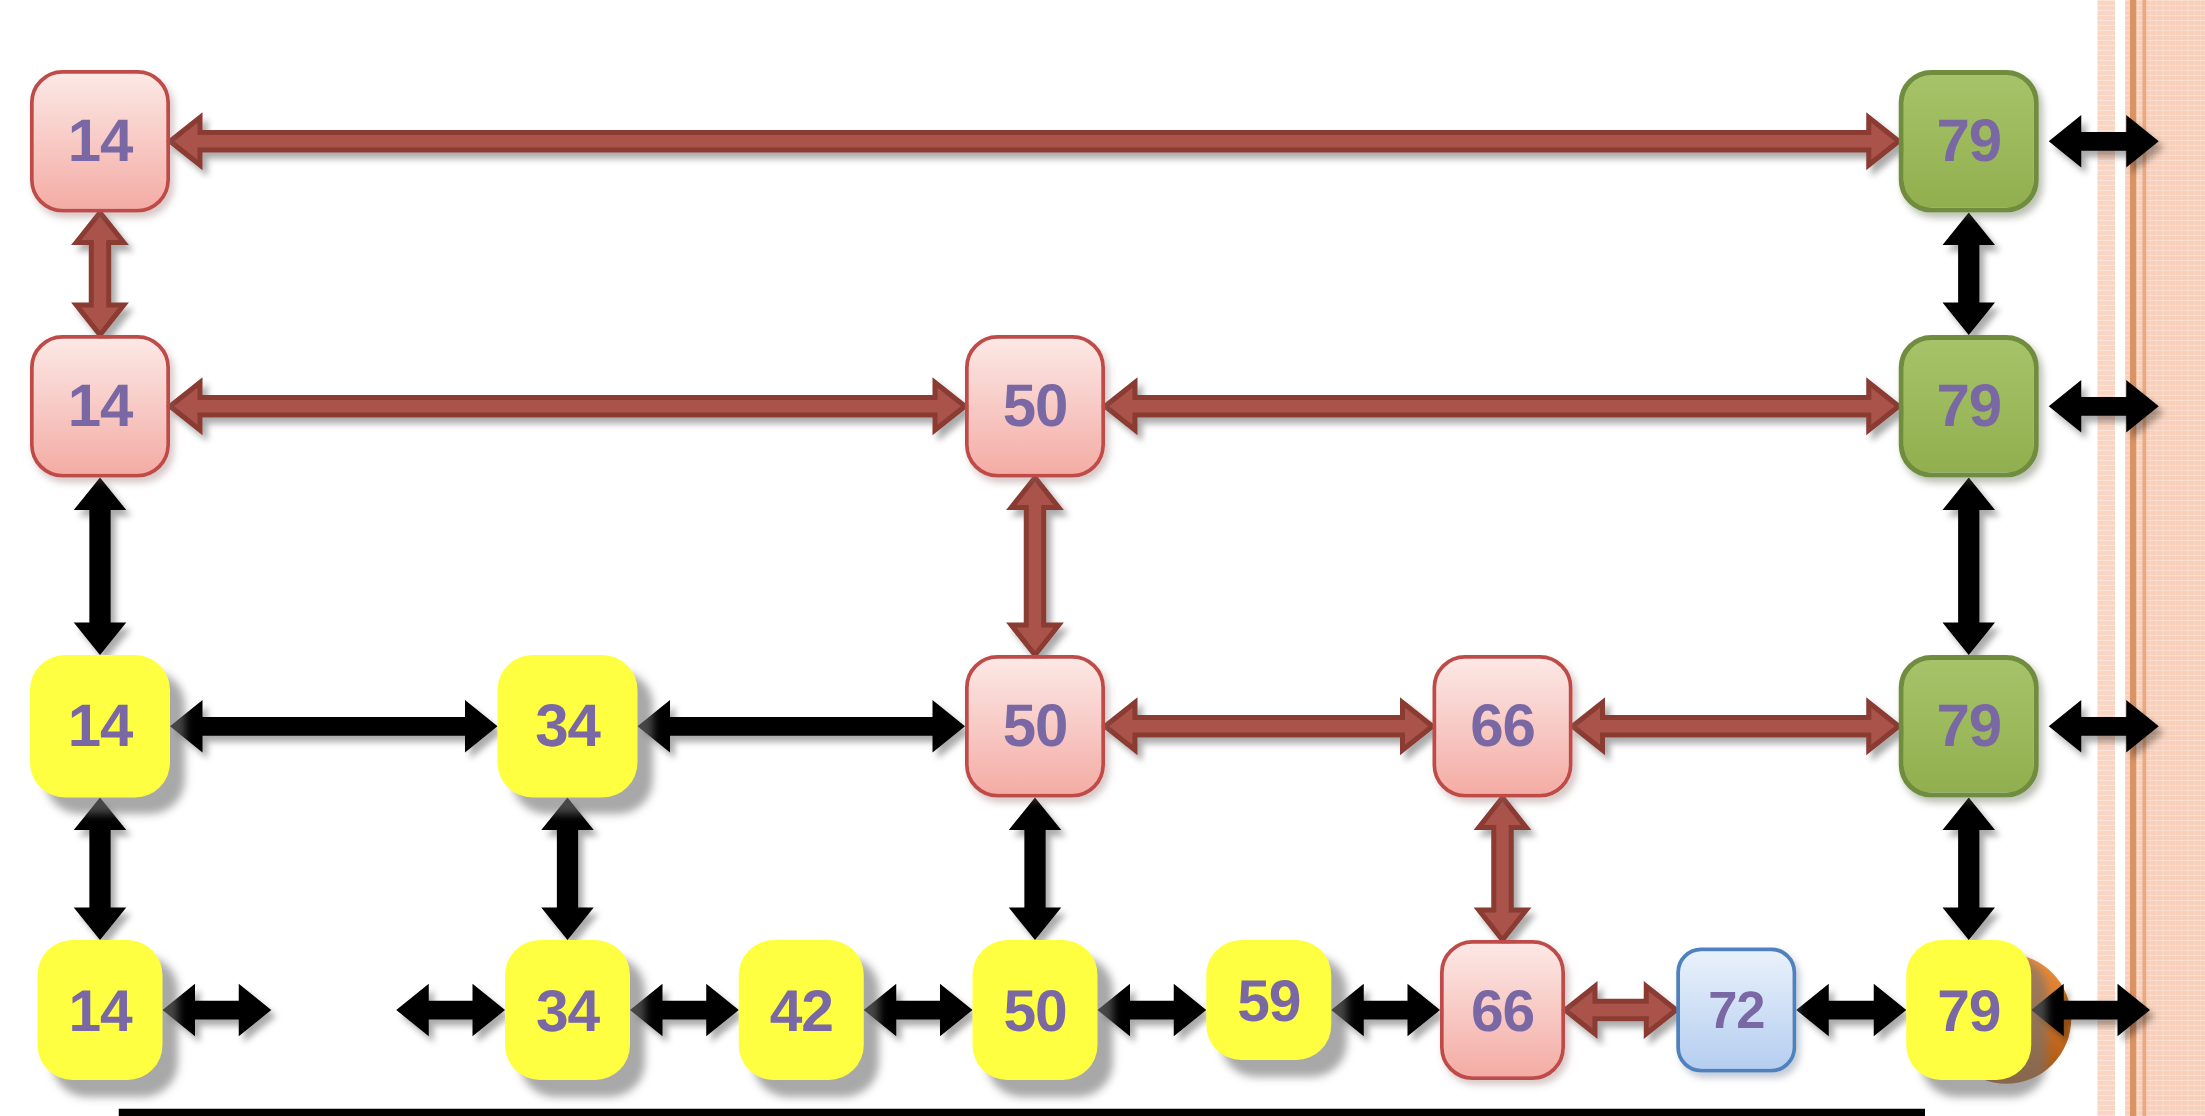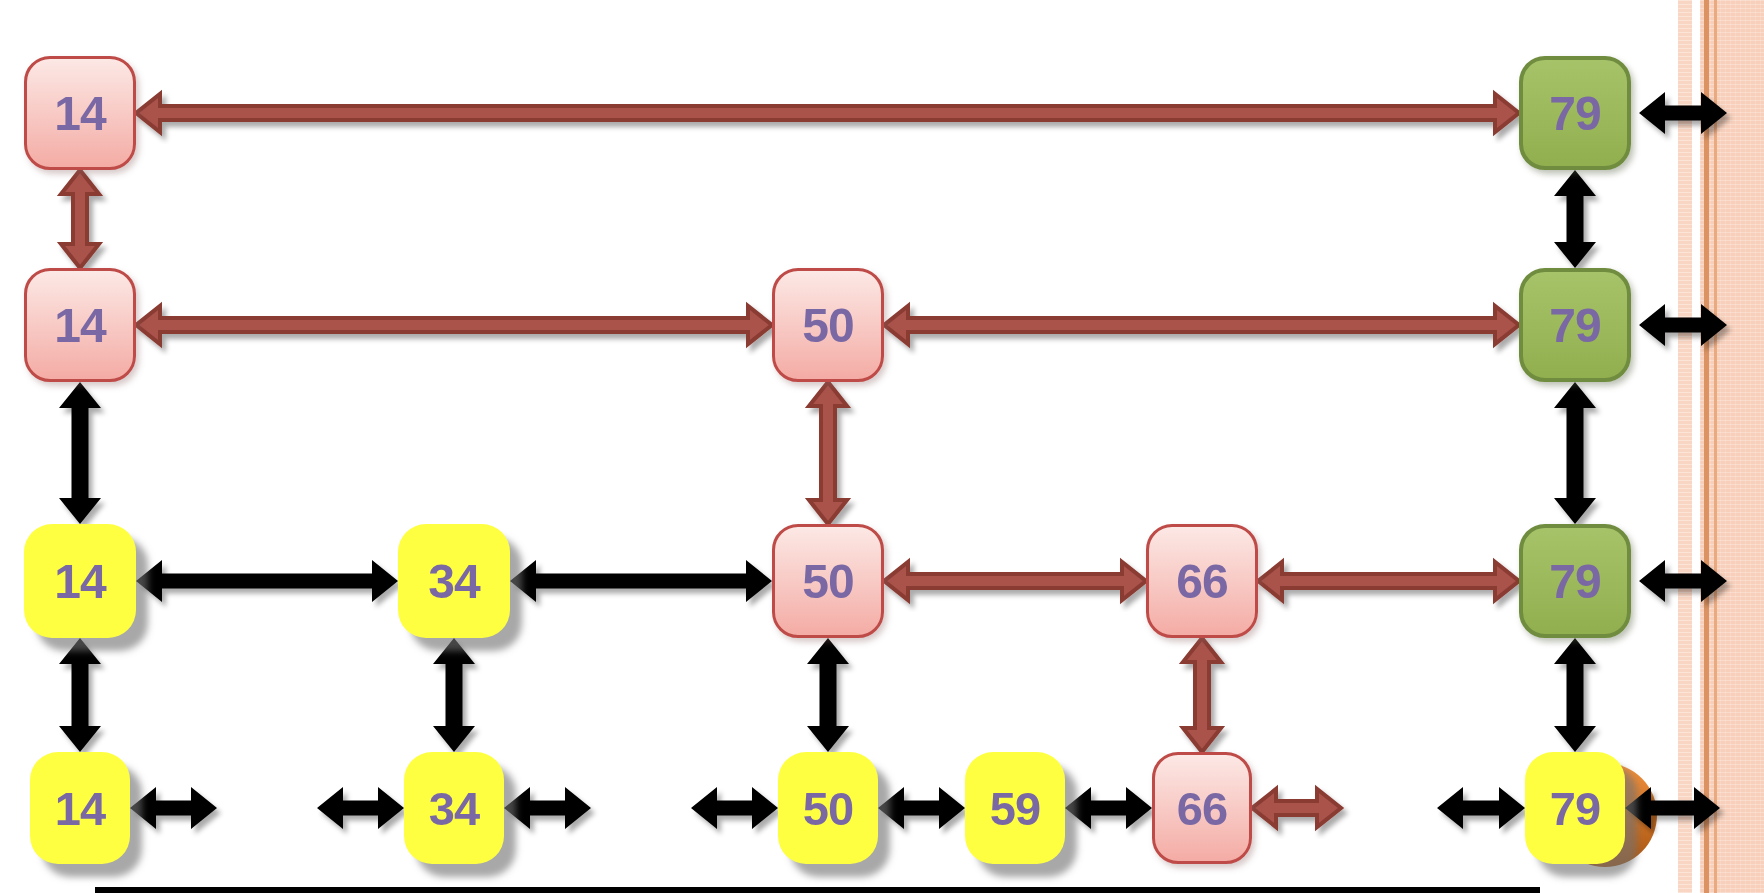--- a/index.html
+++ b/index.html
@@ -128,27 +128,33 @@
       </div>
       <div class="node node--green" style="left: 1519px; top: 524px; width: 112px; height: 114px; font-size: 48px;">
         <span>79</span>
       </div>
       <div class="node node--yellow" style="left: 30px; top: 752px; width: 100px; height: 112px; font-size: 47px;">
         <span>14</span>
       </div>
       <div class="node node--yellow" style="left: 404px; top: 752px; width: 100px; height: 112px; font-size: 47px;">
         <span>34</span>
       </div>
+      <div class="node node--yellow" style="left: 591px; top: 752px; width: 100px; height: 112px; font-size: 47px;">
+        <span>42</span>
+      </div>
       <div class="node node--yellow" style="left: 778px; top: 752px; width: 100px; height: 112px; font-size: 47px;">
         <span>50</span>
       </div>
-      <div class="node node--yellow" style="left: 965px; top: 752px; width: 100px; height: 112px; font-size: 47px;">
+      <div class="node node--yellow" style="left: 965px; top: 752px; width: 100px; height: 96px; font-size: 47px;">
         <span>59</span>
       </div>
       <div class="node node--pink" style="left: 1152px; top: 752px; width: 100px; height: 112px; font-size: 47px;">
         <span>66</span>
+      </div>
+      <div class="node node--blue" style="left: 1341px; top: 758px; width: 96px; height: 100px; font-size: 42px;">
+        <span>72</span>
       </div>
       <div class="node node--yellow" style="left: 1525px; top: 752px; width: 100px; height: 112px; font-size: 47px;">
         <span>79</span>
       </div>
     </div>
 
 </div>
 
 </body></html>

